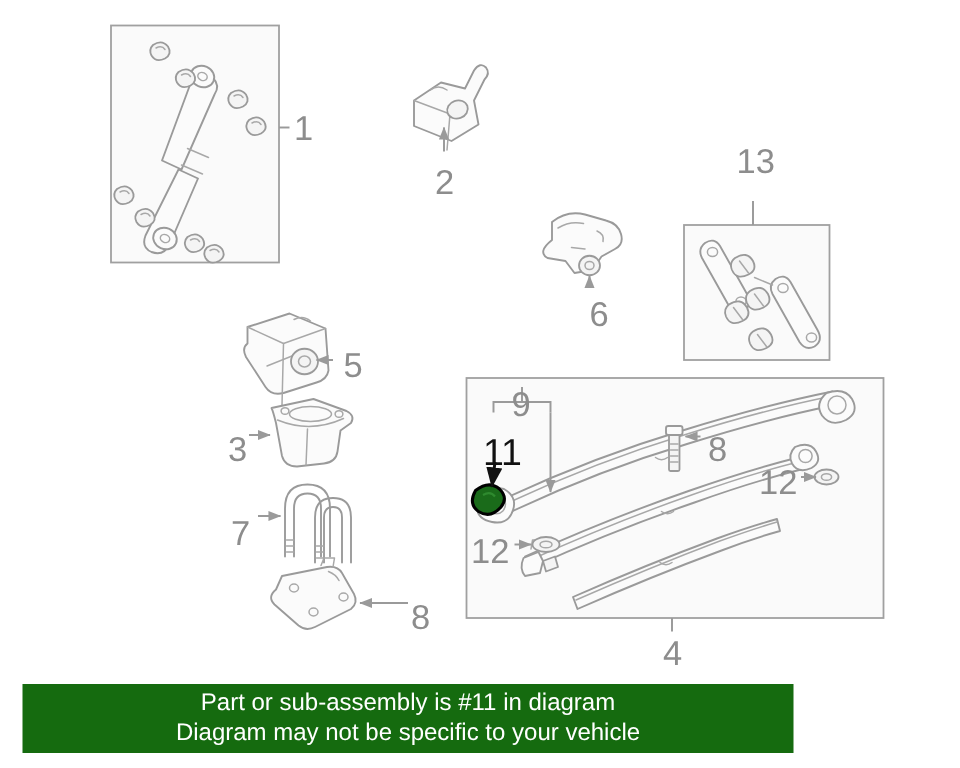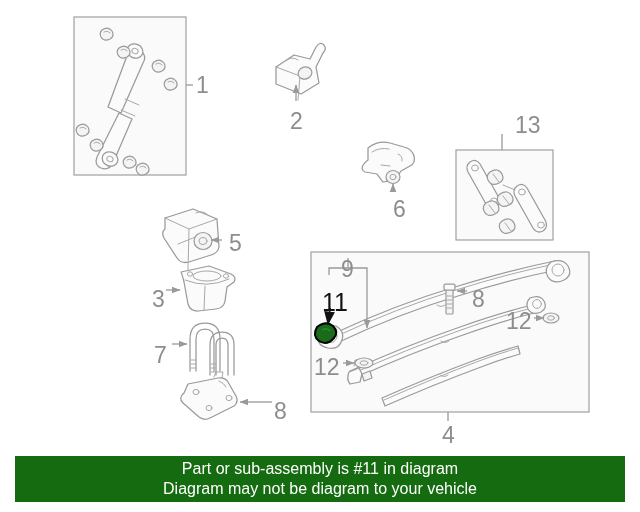--- a/index.html
+++ b/index.html
@@ -11,21 +11,21 @@
   }
   #diagram-root{position:absolute;left:0;top:0;width:640px;height:512px;}
   svg.layer{position:absolute;left:0;top:0;width:640px;height:512px;overflow:visible;}
   .callout{
     position:absolute;color:#8d8d8d;font-size:23px;line-height:1;
     font-family:"Liberation Sans","DejaVu Sans",sans-serif;
     white-space:nowrap;user-select:none;
   }
   .callout.dark{color:#111111;font-weight:400;}
   .banner{
-    position:absolute;left:15px;top:456px;width:610px;height:46px;
+    position:absolute;left:15px;top:456px;width:514px;height:46px;
     background:#156b0f;color:#ffffff;text-align:center;
     display:flex;flex-direction:column;align-items:center;justify-content:center;
   }
   .banner-line{font-size:16px;line-height:20px;white-space:nowrap;}
 </style>
 </head>
 <body>
 
 <div id="diagram-root">
 
@@ -236,20 +236,20 @@
   <div class="callout" style="left:442px;top:424px;">4</div>
   <div class="callout" style="left:229px;top:232px;">5</div>
   <div class="callout" style="left:393px;top:198px;">6</div>
   <div class="callout" style="left:154px;top:344px;">7</div>
   <div class="callout" style="left:274px;top:400px;">8</div>
   <div class="callout" style="left:341px;top:258px;">9</div>
   <div class="callout" style="left:472px;top:288px;">8</div>
   <div class="callout dark" style="left:322px;top:290px;font-size:25px;">11</div>
   <div class="callout" style="left:314px;top:356px;">12</div>
   <div class="callout" style="left:506px;top:310px;">12</div>
-  <div class="callout" style="left:491px;top:114px;margin-left:24px;">13</div>
+  <div class="callout" style="left:491px;top:96px;">13</div>
 
   <div class="banner">
     <div class="banner-line">Part or sub-assembly is #11 in diagram</div>
-    <div class="banner-line">Diagram may not be diagram to your vehicle</div>
+    <div class="banner-line">Diagram may not be specific to your vehicle</div>
   </div>
 
 </div>
 
 </body></html>

